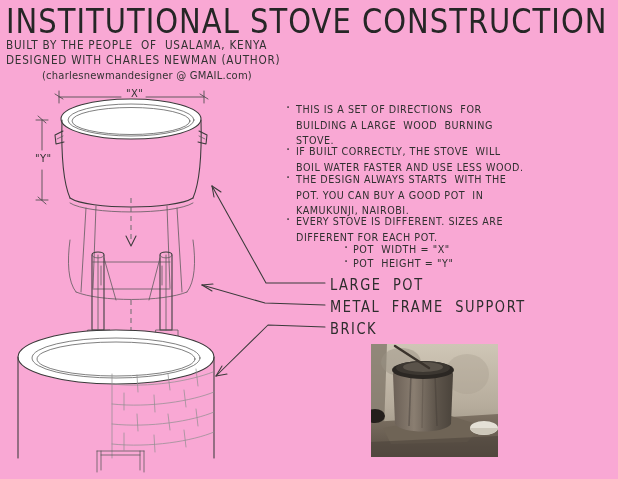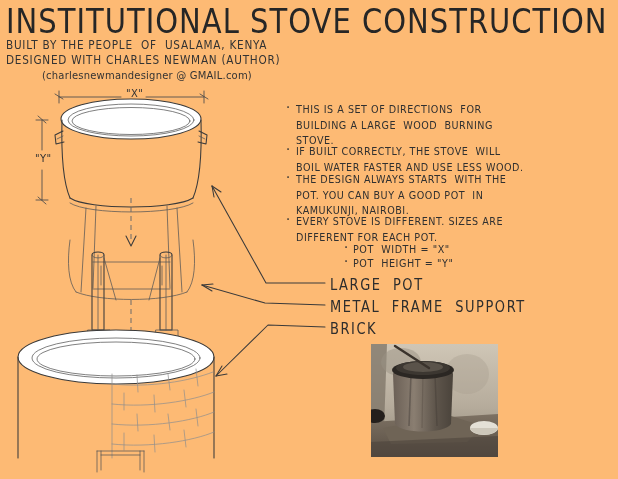--- a/index.html
+++ b/index.html
@@ -4,21 +4,21 @@
 <style>
   html, body {
     margin: 0;
     padding: 0;
     background: #ffffff;
   }
   #page {
     position: relative;
     width: 618px;
     height: 479px;
-    background: #fdba74;
+    background: #f9a8d4;
     overflow: hidden;
     font-family: "DejaVu Sans", sans-serif;
     color: #2b2b2b;
   }
 
   
   .hand {
     font-family: "DejaVu Sans", sans-serif;
     letter-spacing: 0.06em;
     color: #2e2e2e;

